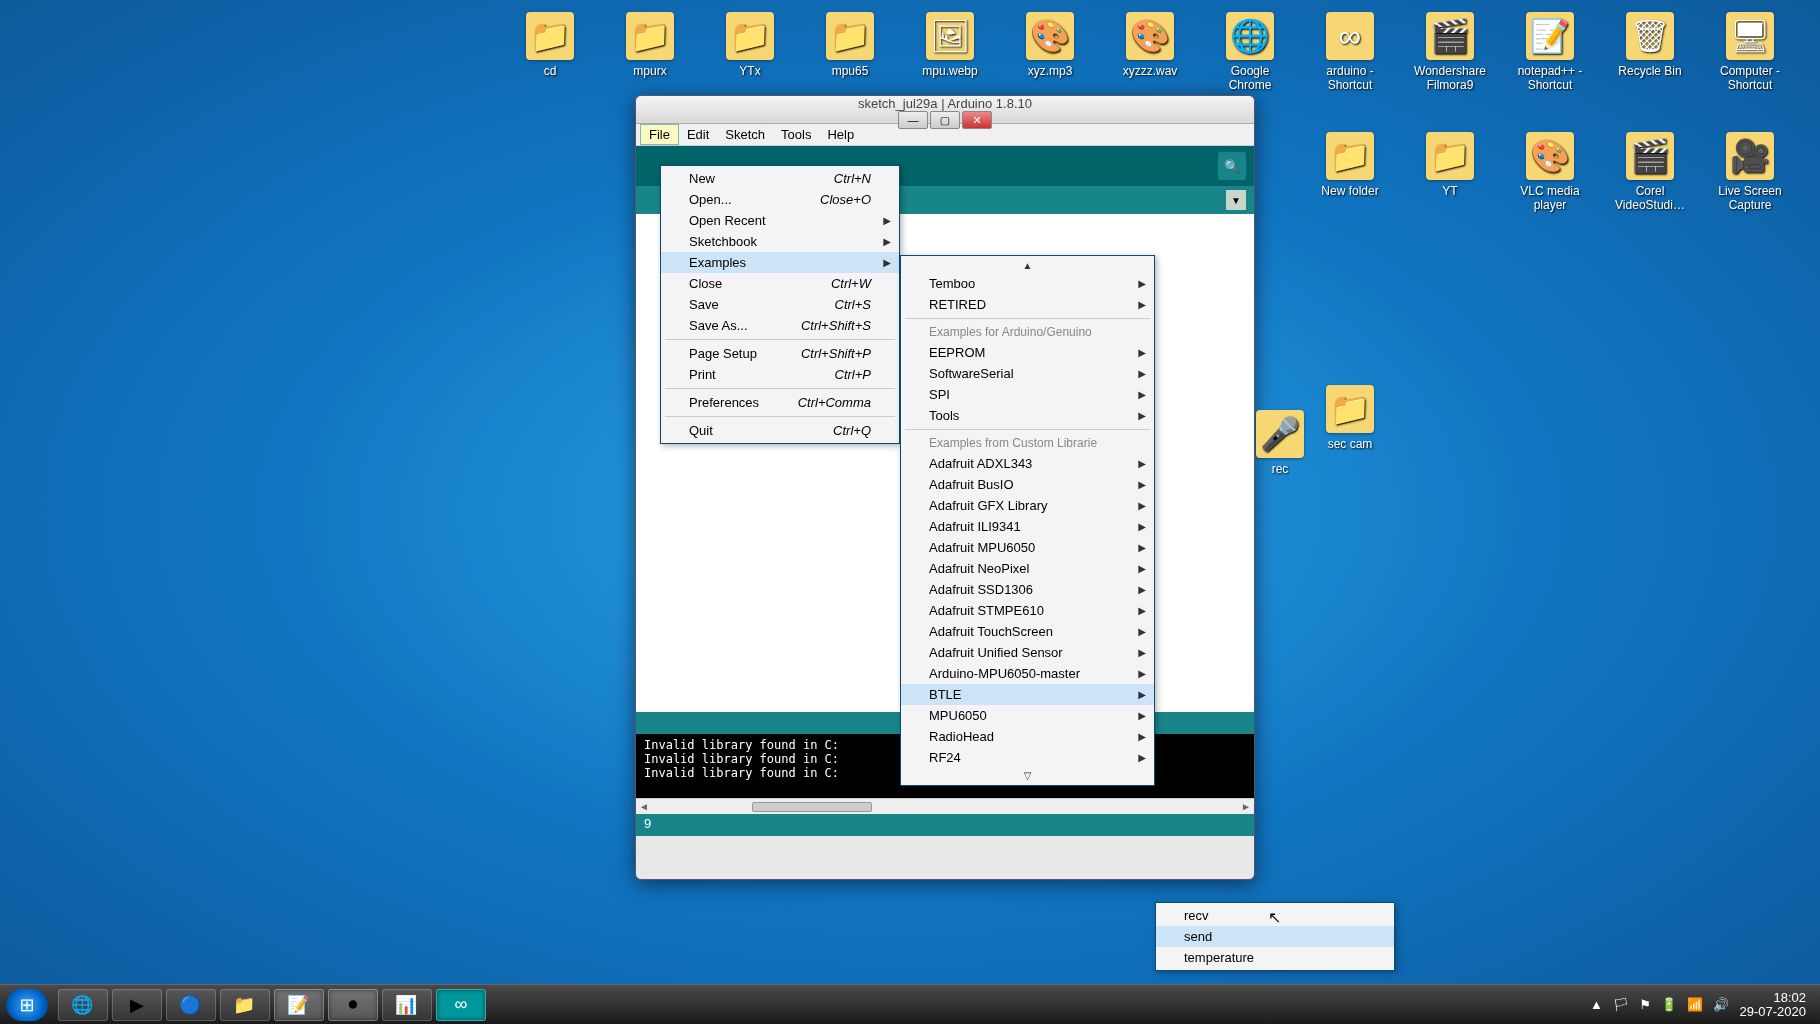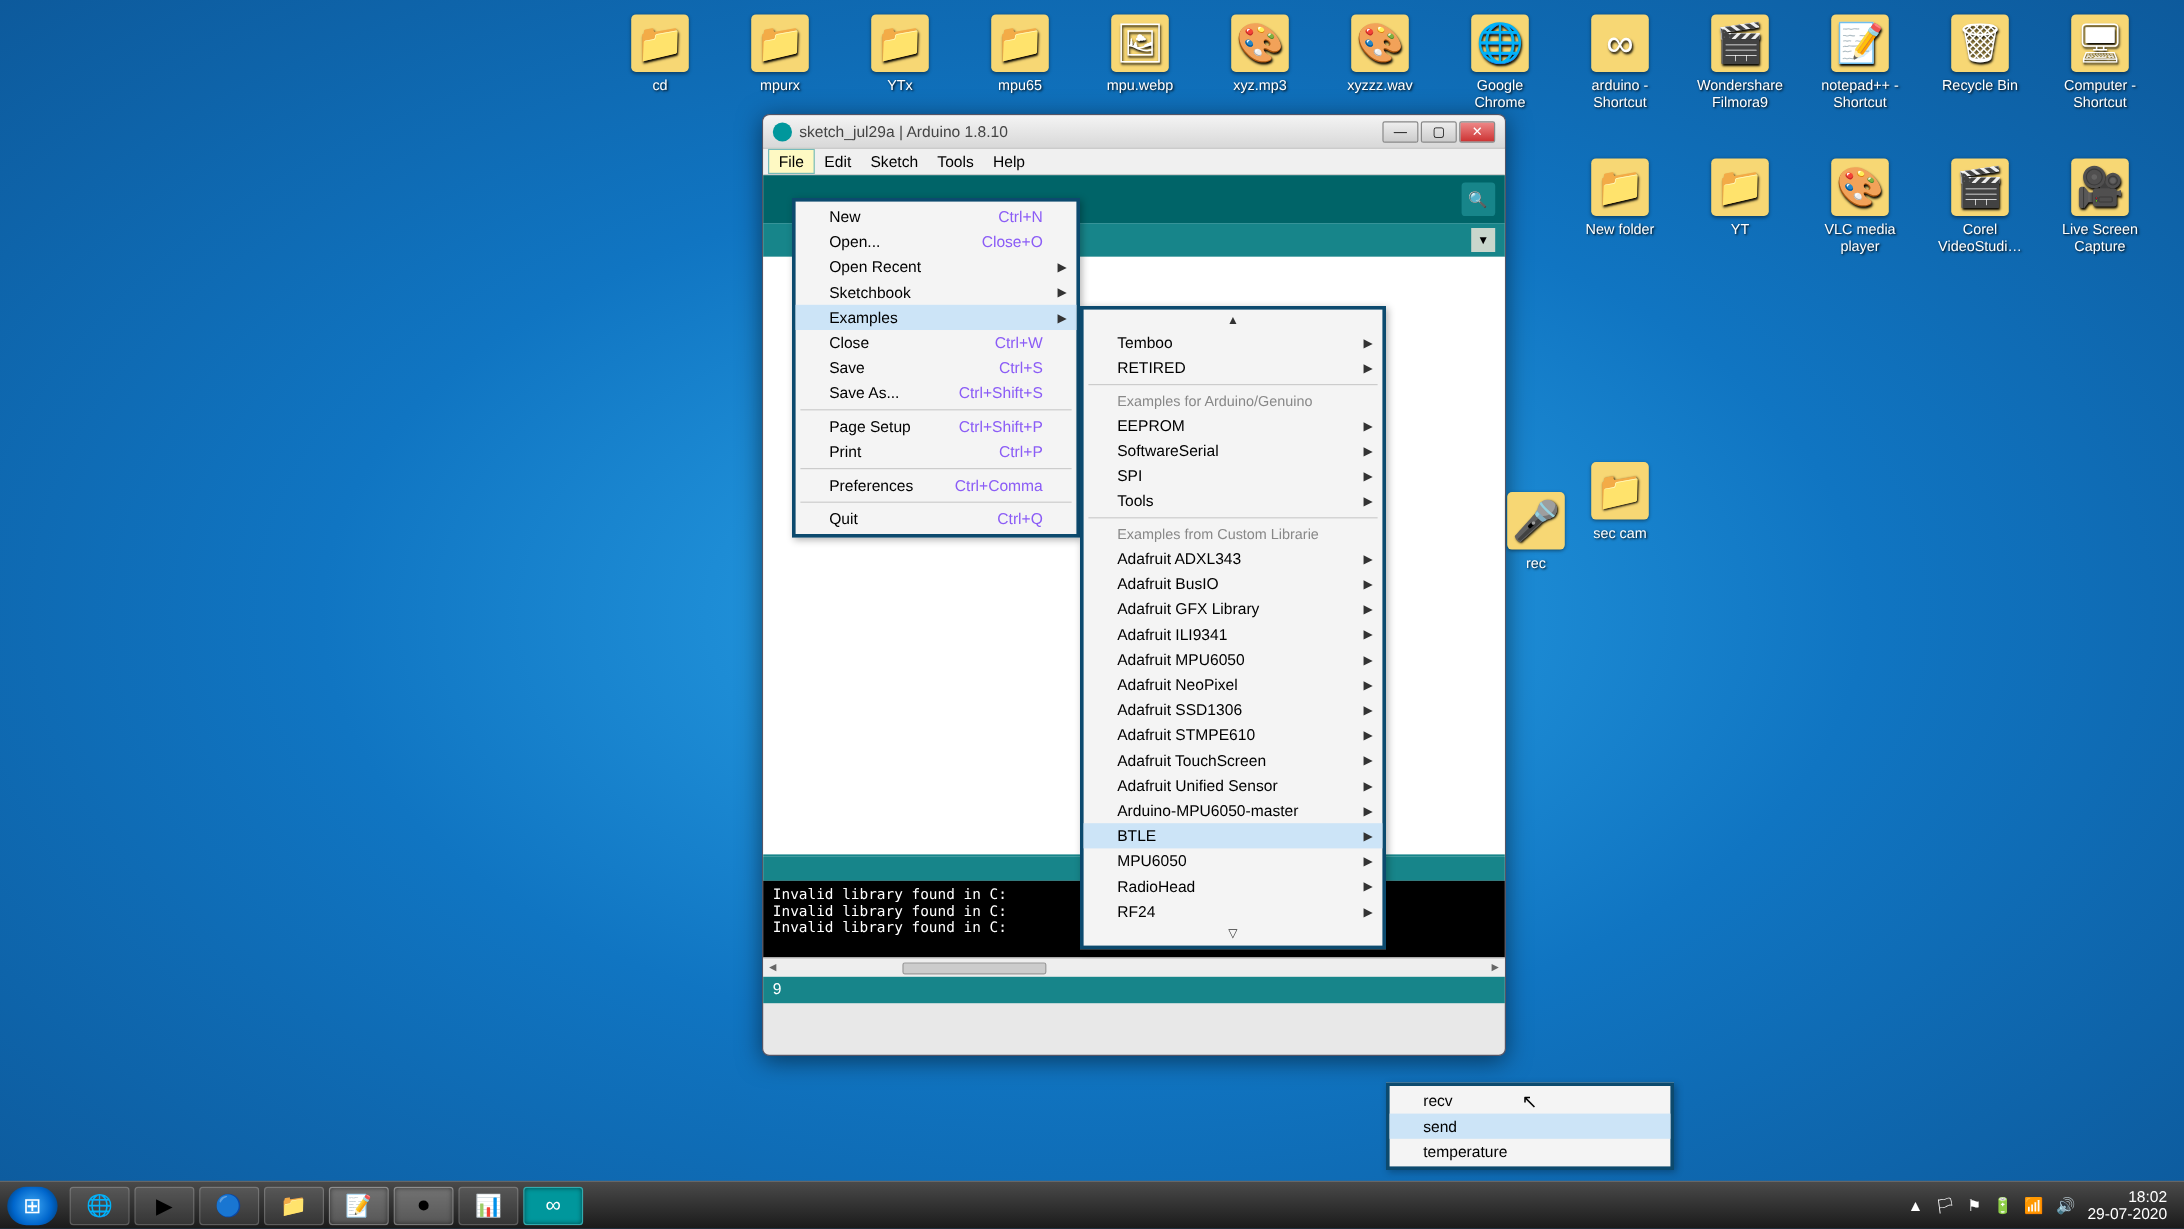--- a/index.html
+++ b/index.html
@@ -13,21 +13,21 @@
 
 .taskbar { position:absolute; bottom:0; left:0; right:0; height:40px; background:linear-gradient(to bottom,#4a4a4a 0%,#1a1a1a 100%); display:flex; align-items:center; padding:0 6px; border-top:1px solid #666; }
 .taskbar .start { width:42px; height:32px; border-radius:16px; background:radial-gradient(circle,#3fa9f5 0%,#0066cc 60%,#003366 100%); margin-right:8px; display:flex; align-items:center; justify-content:center; color:#fff; font-size:18px; }
 .task-btn { width:50px; height:32px; margin:0 2px; background:rgba(255,255,255,.1); border:1px solid rgba(255,255,255,.2); border-radius:3px; display:flex; align-items:center; justify-content:center; font-size:18px; }
 .task-btn.active { background:rgba(255,255,255,.25); box-shadow:inset 0 0 4px rgba(0,0,0,.5); }
 .tray { margin-left:auto; display:flex; align-items:center; color:#fff; font-size:12px; gap:10px; padding-right:8px; }
 .clock { text-align:right; line-height:14px; }
 
 
 .window { position:absolute; left:635px; top:95px; width:620px; height:785px; background:#e8e8e8; border:1px solid #556; border-radius:6px; box-shadow:0 4px 20px rgba(0,0,0,.5); }
-.titlebar { height:28px; background:linear-gradient(to bottom,#f4f4f4,#d8d8d8); border-radius:6px 6px 0 0; display:flex; align-items:center; padding:0 8px; border-bottom:1px solid #aaa; }
+.titlebar { height:28px; background:linear-gradient(to bottom,#f4f4f4,#d8d8d8); border-radius:6px 6px 0 0; display:flex; align-items:center; padding:0 8px; border-bottom:1px solid #aaa;flex-direction:column; }
 .titlebar .tico { width:16px; height:16px; background:#00979c; border-radius:50%; margin-right:6px; }
 .titlebar .ttitle { flex:1; color:#444; font-size:13px; }
 .winbtns { display:flex; gap:2px; }
 .winbtn { width:30px; height:18px; border:1px solid #888; background:linear-gradient(to bottom,#eee,#ccc); font-size:11px; text-align:center; line-height:16px; border-radius:2px; }
 .winbtn.close { background:linear-gradient(to bottom,#e88,#c33); color:#fff; }
 
 .menubar { height:22px; background:#f0f0f0; display:flex; align-items:center; padding:0 4px; border-bottom:1px solid #ccc; }
 .menubar .mitem { padding:2px 8px; cursor:pointer; }
 .menubar .mitem.open { background:#fef9c3; border:1px solid #7bb; }
 
@@ -38,25 +38,25 @@
 
 .editor { background:#fff; height:500px; position:relative; border-bottom:2px solid #17858a; }
 .band { height:20px; background:#17858a; }
 .console { background:#000; color:#fff; font-family:Consolas,monospace; font-size:12px; padding:4px 8px; height:64px; overflow:hidden; white-space:pre; }
 .status { height:22px; background:#17858a; color:#fff; font-size:12px; padding:2px 8px; }
 .hscroll { height:16px; background:#eee; border-top:1px solid #ccc; display:flex; align-items:center; }
 .hscroll .arr { width:16px; text-align:center; color:#666; font-size:10px; }
 .hscroll .thumb { flex:0 0 120px; height:10px; background:#ccc; border:1px solid #999; border-radius:2px; margin-left:100px; }
 
 
-.menu { position:absolute; background:#f4f4f4; border:3px solid #0c4a6e; box-shadow:2px 2px 6px rgba(0,0,0,.3); min-width:240px; padding:2px 0; }
+.menu { position:absolute; background:#f4f4f4; border:1px solid #0c4a6e; box-shadow:2px 2px 6px rgba(0,0,0,.3); min-width:240px; padding:2px 0; }
 .menu .row { display:flex; align-items:center; padding:3px 28px 3px 28px; cursor:pointer; white-space:nowrap; position:relative; }
 .menu .row:hover, .menu .row.hl { background:#cce4f7; }
 .menu .row .label { flex:1; }
-.menu .row .short { color:#8b5cf6; margin-left:24px; }
+.menu .row .short { color:#000000; margin-left:24px;font-style:italic; }
 .menu .row .arrow { position:absolute; right:8px; font-size:10px; color:#333; }
 .menu .sep { height:1px; background:#ccc; margin:3px 4px; }
 .menu .header { color:#888; padding:3px 28px; font-size:12px; }
 .menu .scrollcap { text-align:center; font-size:10px; color:#333; padding:2px 0; }
 
 .cursor { position:absolute; left:1268px; top:908px; font-size:16px; color:#000; pointer-events:none; z-index:999; }
 </style>
 </head>
 <body>
 

